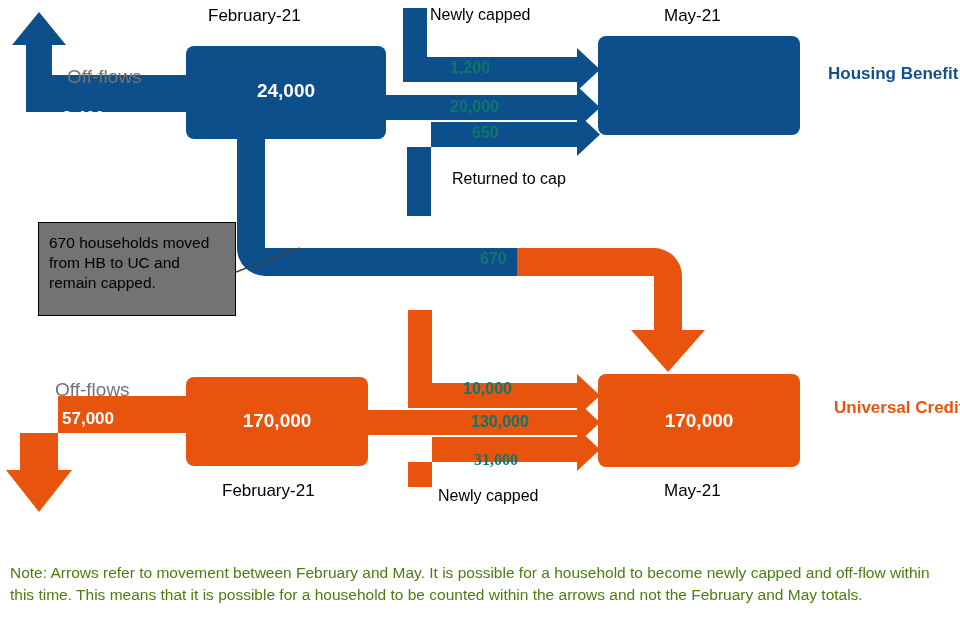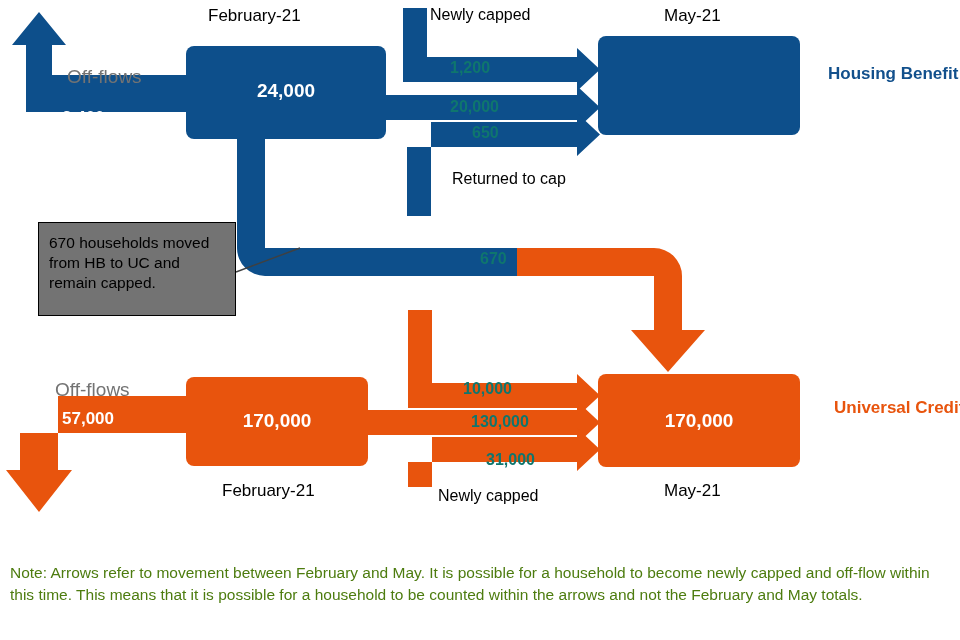--- a/index.html
+++ b/index.html
@@ -159,21 +159,21 @@
   </div>
 
   <div class="lbl offflow-word" style="left:55px; top:379px;">Off-flows</div>
   <div class="lbl offflow-num" style="left:62px; top:409px;">57,000</div>
 
   <div class="lbl box-label" style="left:186px; top:410px; width:182px;">170,000</div>
   <div class="lbl box-label" style="left:598px; top:410px; width:202px;">170,000</div>
 
   <div class="lbl flow-num" style="left:463px; top:380px;">10,000</div>
   <div class="lbl flow-num" style="left:471px; top:413px;">130,000</div>
-  <div class="lbl flow-num" style="left:486px; top:451px;">31,000</div>
+  <div class="lbl flow-num" style="left:474px; top:451px;font-family:Liberation Serif, serif;">31,000</div>
 
   <div class="lbl period" style="left:222px; top:481px;">February-21</div>
   <div class="lbl period" style="left:664px; top:481px;">May-21</div>
 
   <div class="lbl cap-text" style="left:438px; top:487px;">Newly capped</div>
 
   <div class="lbl side-title orange-text" style="left:834px; top:398px; width:120px;">Universal Credit</div>
 
   <div class="note">Note: Arrows refer to movement between February and May.  It is possible for a household to become newly capped and off-flow within this time. This means that it is possible for a household to be counted within the arrows and not the February and May totals.</div>
 

